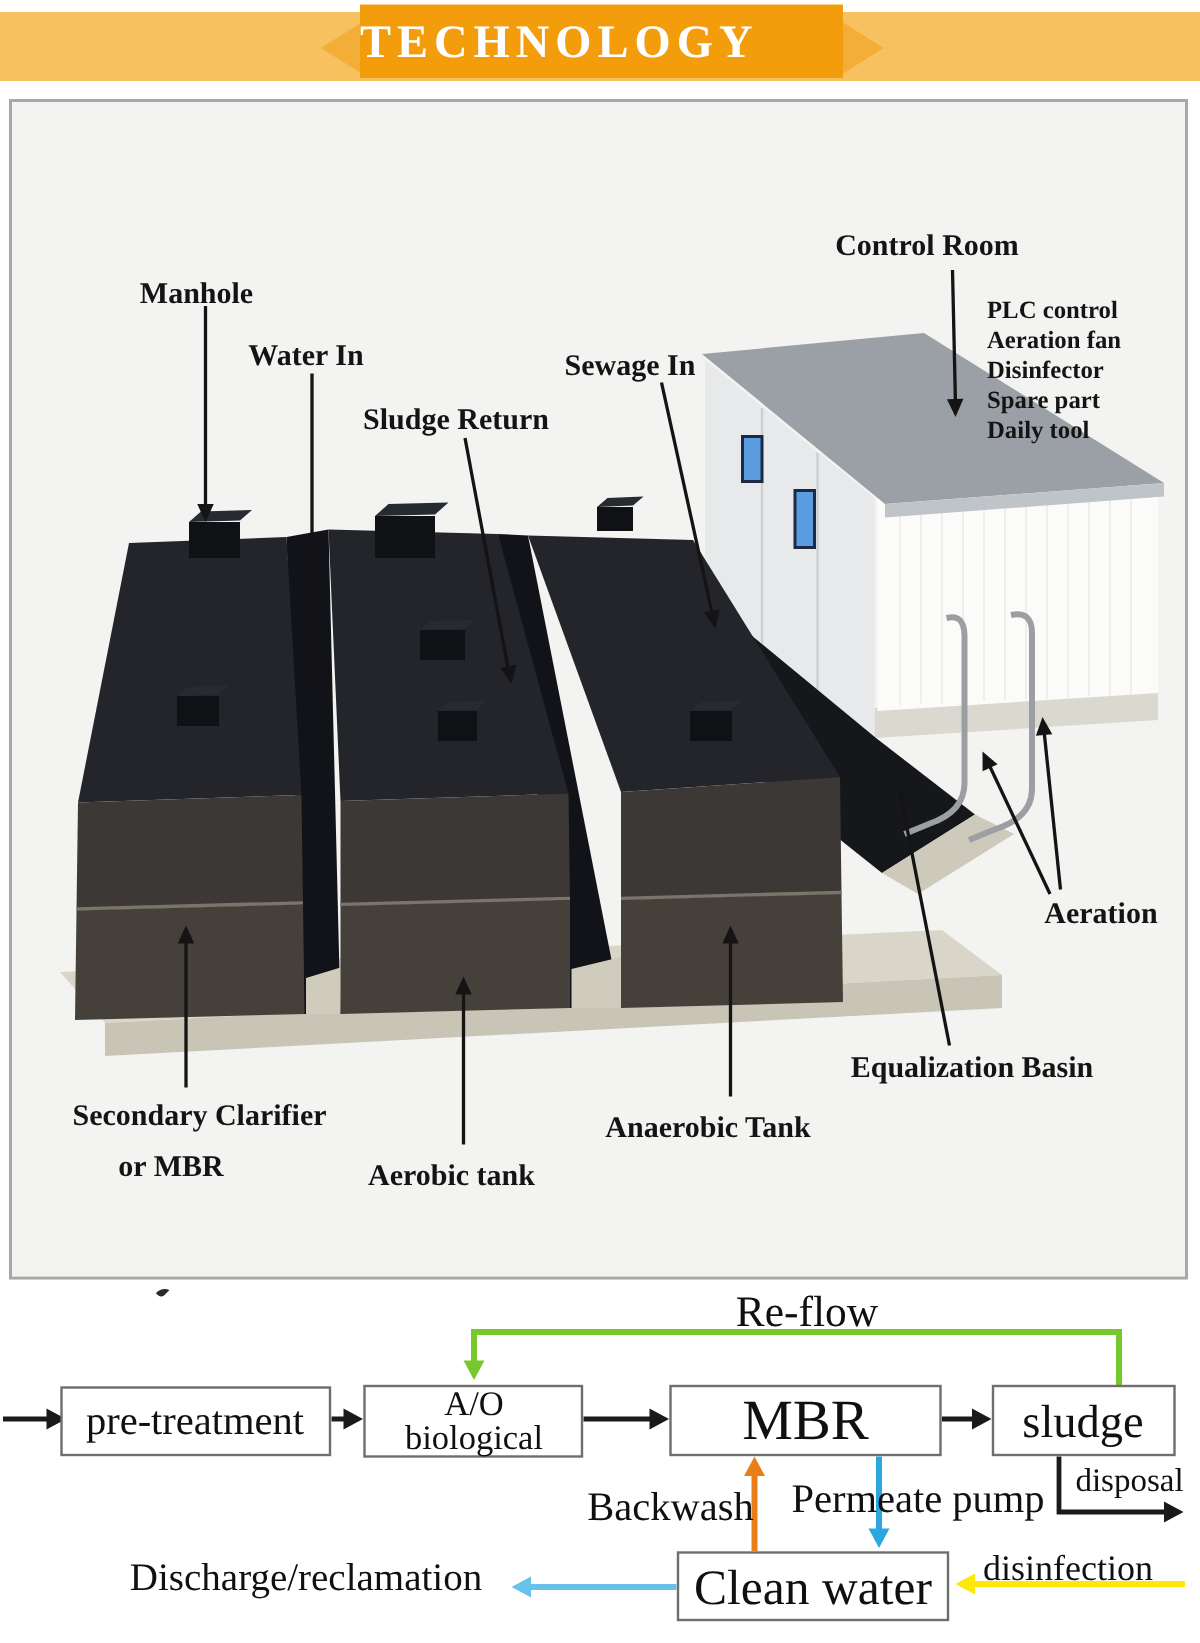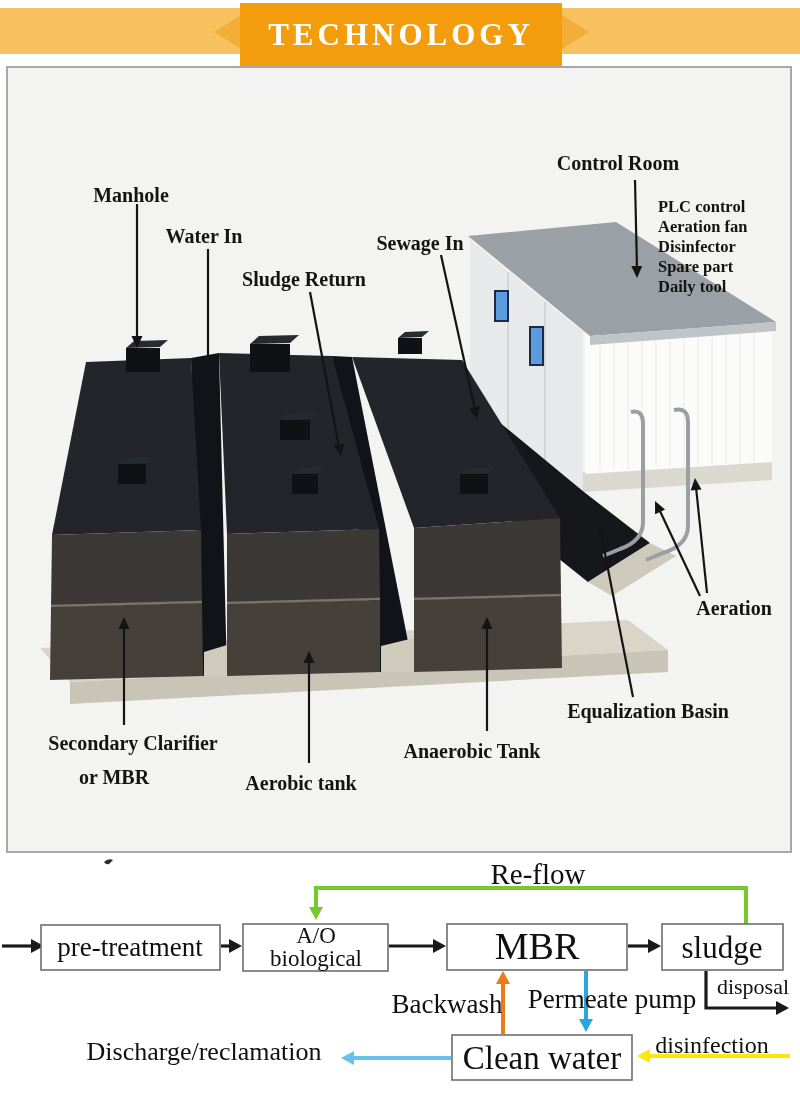--- a/index.html
+++ b/index.html
@@ -1,21 +1,21 @@
 <!DOCTYPE html>
 <html><head>
 <meta charset="utf-8">
 <style>
   html,body{margin:0;padding:0;background:#fff;}
   #stage{position:relative;width:800px;height:1095px;background:#ffffff;overflow:hidden;
          font-family:"Liberation Serif",serif;}
   
   #banner-bar{position:absolute;left:0;top:8px;width:800px;height:46px;background:#f7c160;}
-  #banner-ribbon{position:absolute;left:240px;top:3px;width:322px;height:64px;background:#f39d0d;
-    display:flex;align-items:center;justify-content:center;}
+  #banner-ribbon{position:absolute;left:240px;top:3px;width:322px;height:49px;background:#f39d0d;
+    display:flex;align-items:center;}
   #banner-ribbon span{color:#ffffff;font-weight:bold;font-size:31px;letter-spacing:4px;
     font-family:"Liberation Serif",serif;}
   .chev{position:absolute;width:0;height:0;border-top:17px solid transparent;border-bottom:17px solid transparent;}
   #chev-left{left:214px;top:15px;border-right:27px solid #f3ae38;}
   #chev-right{left:562px;top:15px;border-left:27px solid #f3ae38;}
   
   #photo-panel{position:absolute;left:6px;top:66px;width:786px;height:787px;
     border:2px solid #a8a8a8;background:#f3f3f1;box-sizing:border-box;}
   #photo-panel svg{position:absolute;left:0;top:0;width:782px;height:783px;}
   

